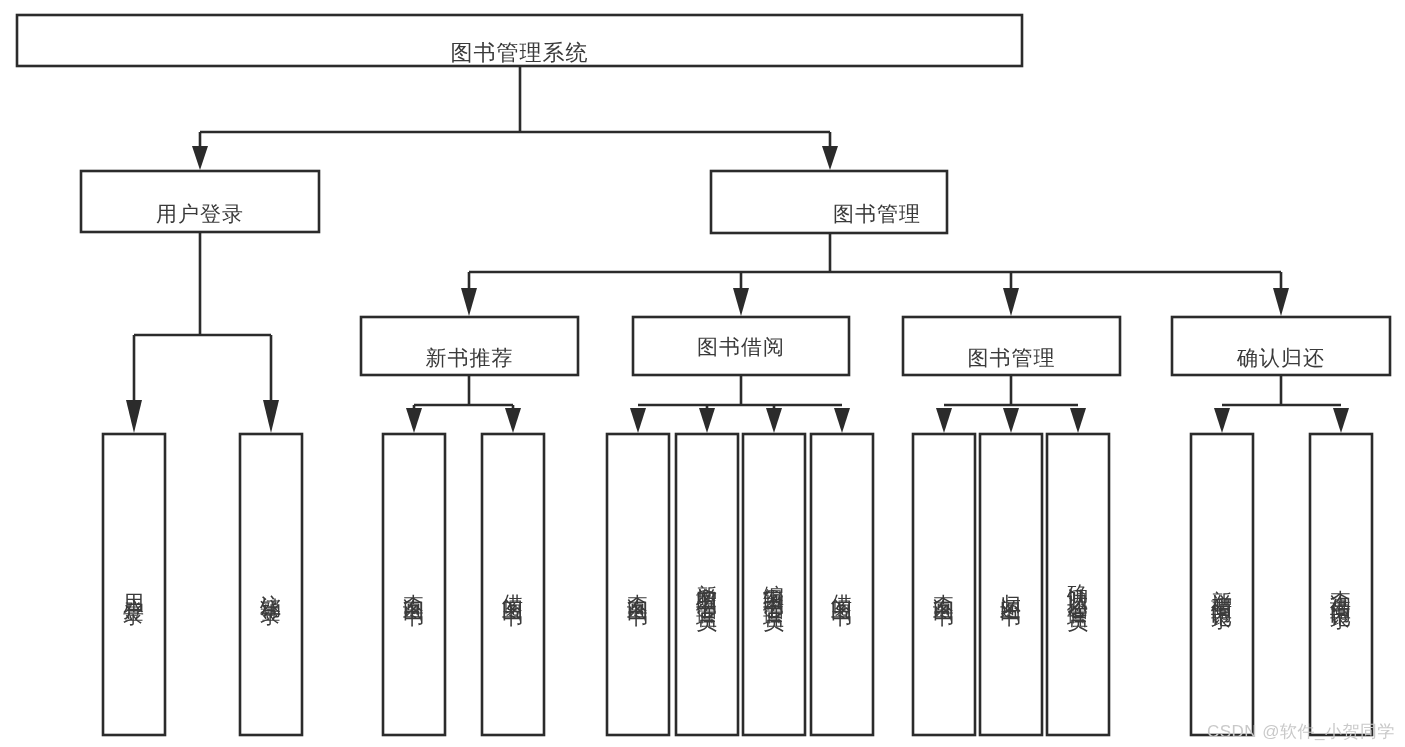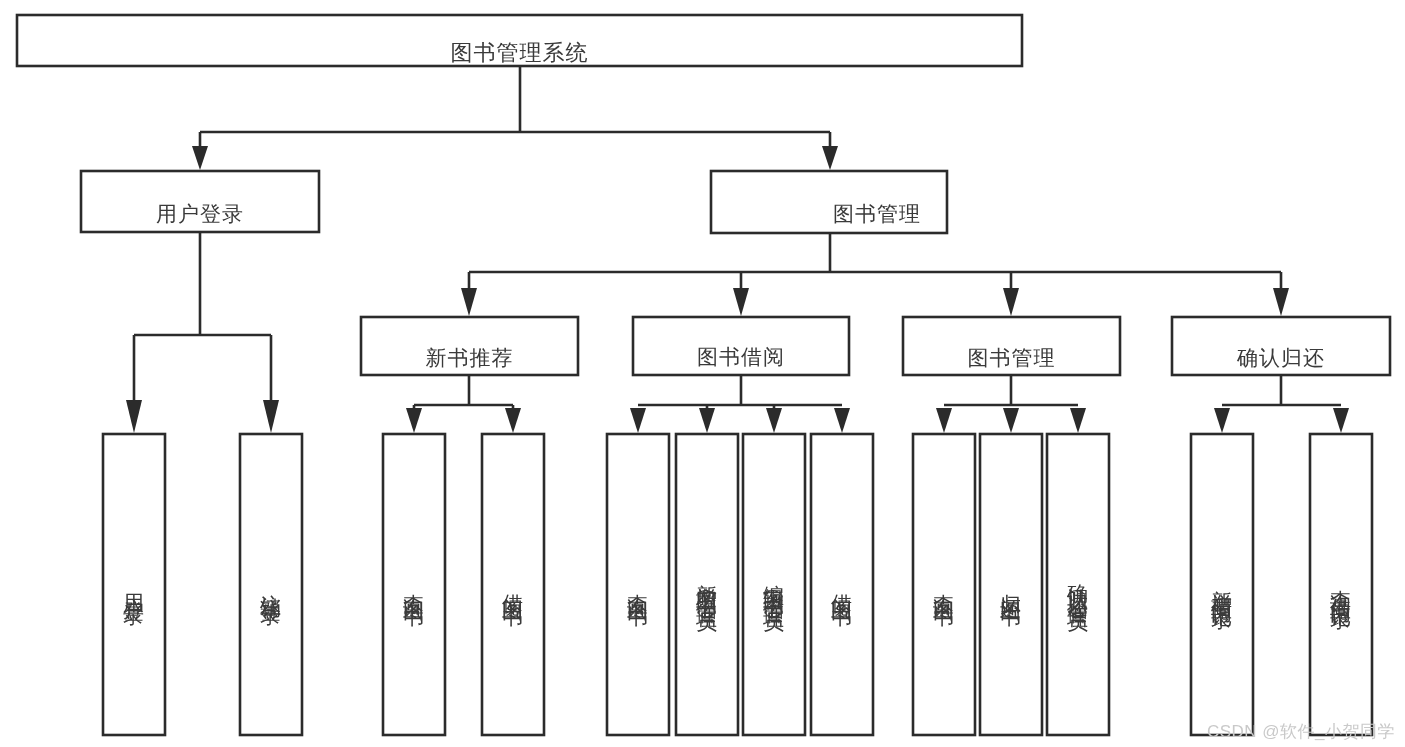--- a/index.html
+++ b/index.html
@@ -191,21 +191,21 @@
   <div class="h-text-holder" style="left:81px; top:171px; width:238px; height:61px;">
     <span class="h-text">用户登录</span>
   </div>
   <div class="h-text-holder" style="left:711px; top:171px; width:236px; height:62px;padding-left:48px;">
     <span class="h-text">图书管理</span>
   </div>
 
   <div class="h-text-holder" style="left:361px; top:317px; width:217px; height:58px;">
     <span class="h-text">新书推荐</span>
   </div>
-  <div class="h-text-holder" style="left:633px; top:314px; width:216px; height:62px;">
+  <div class="h-text-holder" style="left:633px; top:304px; width:216px; height:62px;">
     <span class="h-text">图书借阅</span>
   </div>
   <div class="h-text-holder" style="left:903px; top:317px; width:217px; height:58px;">
     <span class="h-text">图书管理</span>
   </div>
   <div class="h-text-holder" style="left:1172px; top:317px; width:218px; height:58px;">
     <span class="h-text">确认归还</span>
   </div>
 
   <div class="vertical-text-holder" style="left:103px; top:434px; width:62px; height:301px;">

